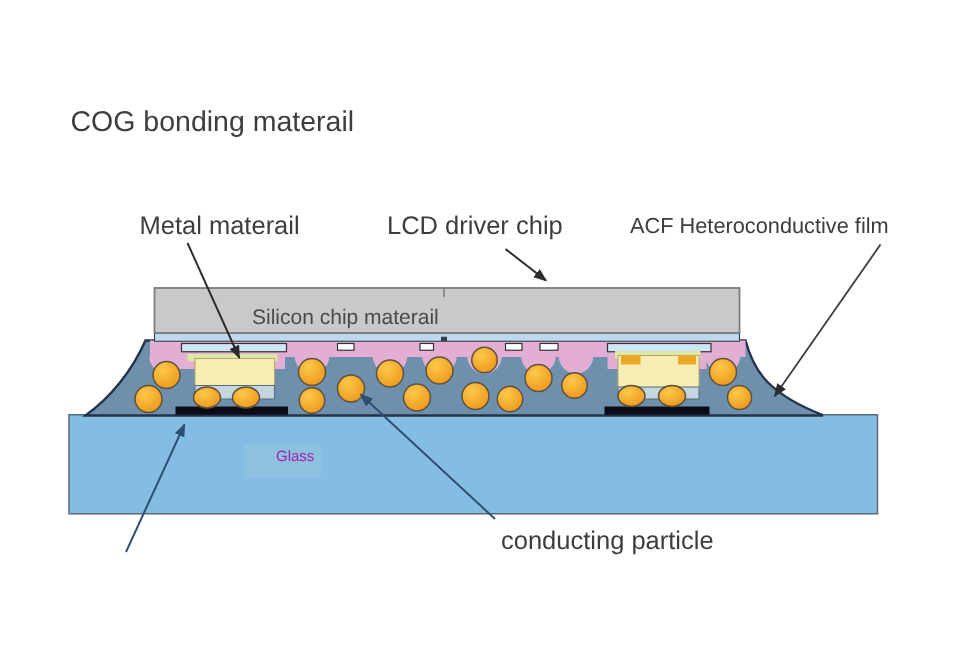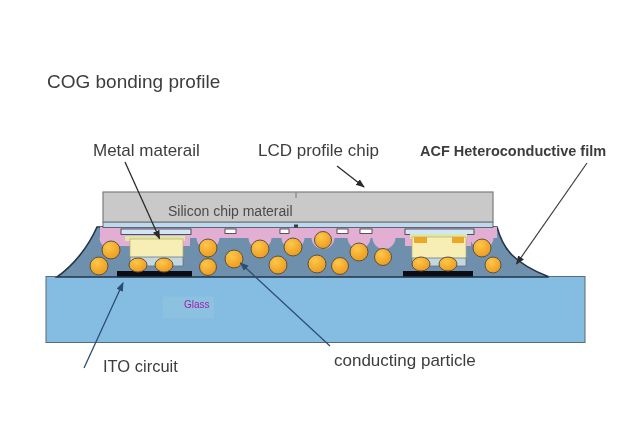--- a/index.html
+++ b/index.html
@@ -5,21 +5,21 @@
   html,body{margin:0;padding:0;background:#fff;}
   .stage{
     position:relative;width:640px;height:430px;overflow:hidden;
     background:var(--background,#fff);
     font-family:"Liberation Sans",sans-serif;
   }
   .lbl{position:absolute;color:var(--text,#3d3d3d);white-space:nowrap;line-height:1.15;}
   .title{left:47px;top:71px;font-size:19px;}
   .lbl-metal{left:93px;top:141px;font-size:17px;}
   .lbl-lcd{left:258px;top:141px;font-size:17px;}
-  .lbl-acf{left:420px;top:143px;font-size:14.5px;font-weight:bold;}
+  .lbl-acf{left:420px;top:143px;font-size:14.5px;}
   .lbl-silicon{left:168px;top:203px;font-size:14px;color:#4a4a4a;}
   .lbl-glass{left:184px;top:299px;font-size:10px;color:#a21caf;}
   .lbl-ito{left:103px;top:357px;font-size:16.5px;}
   .lbl-cp{left:318px;top:351px;font-size:17px;margin-left:16px;}
   svg{position:absolute;left:0;top:0;}
 </style>
 </head>
 <body>
 
 <div class="stage">
@@ -117,21 +117,20 @@
     <rect x="103" y="192" width="390" height="30" style="fill:var(--silicon-gray);stroke:var(--silicon-border);stroke-width:1.2"></rect>
     <line x1="296" y1="192.5" x2="296" y2="198" stroke="#777" stroke-width="1"></line>
 
     <line x1="125" y1="162" x2="159.5" y2="238.5" marker-end="url(#m-dark)" style="stroke:var(--arrow-dark);stroke-width:1.3"></line>
     <line x1="337" y1="166" x2="364" y2="187" marker-end="url(#m-dark)" style="stroke:var(--arrow-dark);stroke-width:1.3"></line>
     <line x1="587" y1="163" x2="516.5" y2="264" marker-end="url(#m-dark)" style="stroke:#3c3c3c;stroke-width:1.2"></line>
     <line x1="84" y1="368" x2="123" y2="283" marker-end="url(#m-blue)" style="stroke:var(--arrow-blue);stroke-width:1.3"></line>
     <line x1="330" y1="346" x2="240.5" y2="263" marker-end="url(#m-blue)" style="stroke:var(--arrow-blue);stroke-width:1.3"></line>
   </svg>
 
-  <div class="lbl title">COG bonding profile</div>
+  <div class="lbl title">COG bonding materail</div>
   <div class="lbl lbl-metal">Metal materail</div>
-  <div class="lbl lbl-lcd">LCD profile chip</div>
+  <div class="lbl lbl-lcd">LCD driver chip</div>
   <div class="lbl lbl-acf">ACF Heteroconductive film</div>
   <div class="lbl lbl-silicon">Silicon chip materail</div>
   <div class="lbl lbl-glass">Glass</div>
-  <div class="lbl lbl-ito">ITO circuit</div>
   <div class="lbl lbl-cp">conducting particle</div>
 </div>
 
 </body></html>

